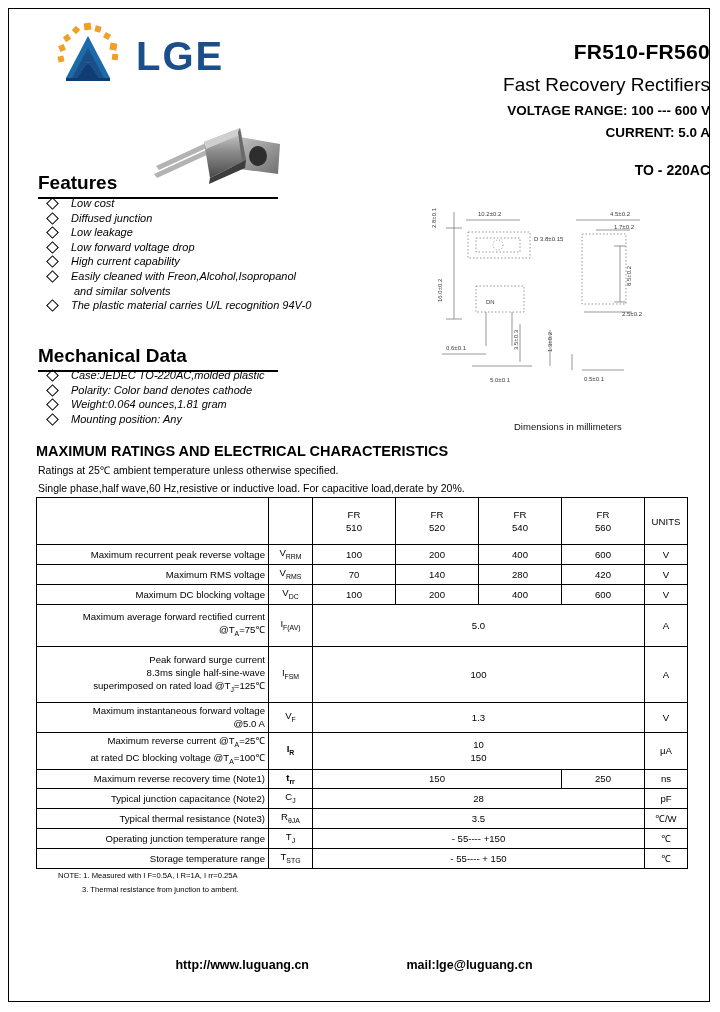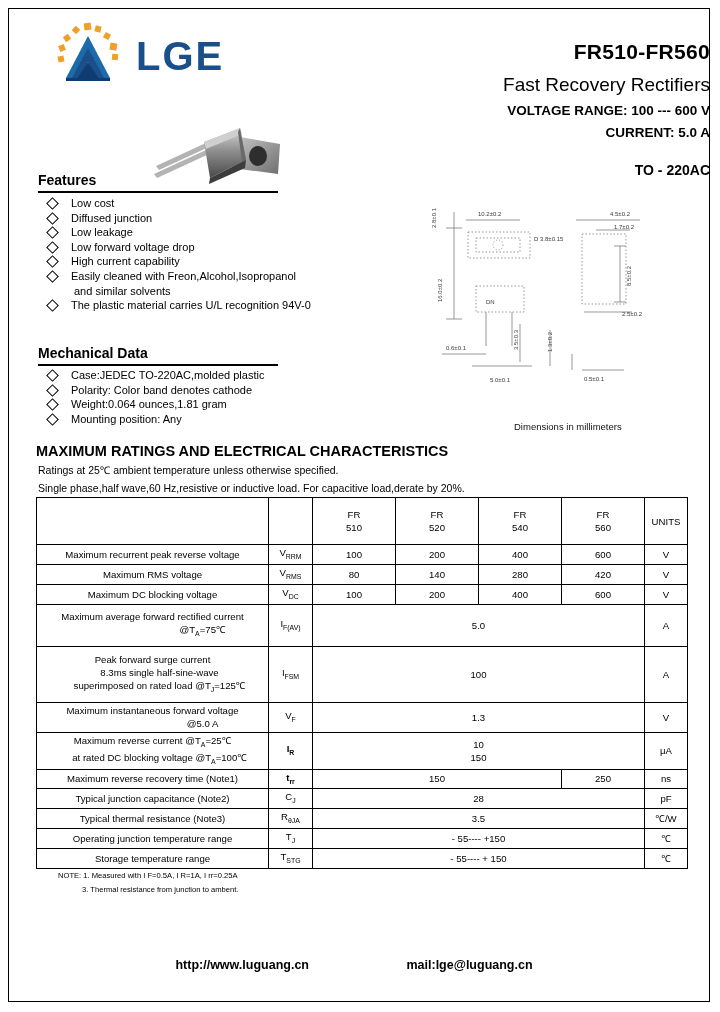--- a/index.html
+++ b/index.html
@@ -86,41 +86,42 @@
   }
   .pkg-line {
     font-size: 14px;
     font-weight: bold;
     margin-top: 22px;
   }
 
   
   .sec-head {
     position: absolute;
-    font-size: 14px;
+    font-size: 19px;
     font-weight: bold;
     padding-bottom: 2px;
   }
   .sec-head .rule {
     position: absolute;
     left: 0;
     bottom: -3px;
     height: 2px;
     background: #000;
   }
   #features-head { left: 38px; top: 172px; }
   #features-head .rule { width: 240px; }
   #mech-head { left: 38px; top: 345px; }
   #mech-head .rule { width: 240px; }
 
   .bullet-list {
     position: absolute;
     margin: 0;
     padding: 0;
     list-style: none;
+    font-style: italic;
   }
   .bullet-list li {
     position: relative;
     font-size: 11px;
     line-height: 14.6px;
     padding-left: 33px;
     white-space: nowrap;
   }
   .bullet-list li .dia {
     position: absolute;
@@ -177,21 +178,21 @@
     border-collapse: collapse;
     table-layout: fixed;
   }
   table.spec td {
     border: 1px solid #000;
     font-size: 9.6px;
     padding: 1px 3px;
     vertical-align: middle;
     line-height: 13px;
   }
-  td.param { text-align: center; }
+  td.param { text-align: right; }
   td.sym   { text-align: center; font-size: 11px; }
   td.val   { text-align: center; font-size: 11px; }
   td.unit  { text-align: center; font-size: 11px; }
   .hdr td {
     text-align: center;
     font-size: 11.5px;
     line-height: 15px;
     height: 44px;
   }
   sub { font-size: 0.72em; }
@@ -423,21 +424,21 @@
         <td class="val">100</td>
         <td class="val">200</td>
         <td class="val">400</td>
         <td class="val">600</td>
         <td class="unit">V</td>
       </tr>
 
       <tr>
         <td class="param">Maximum RMS voltage</td>
         <td class="sym"><span>V</span><sub>RMS</sub></td>
-        <td class="val">80</td>
+        <td class="val">70</td>
         <td class="val">140</td>
         <td class="val">280</td>
         <td class="val">420</td>
         <td class="unit">V</td>
       </tr>
 
       <tr class="thick-bottom">
         <td class="param">Maximum DC blocking voltage</td>
         <td class="sym"><span>V</span><sub>DC</sub></td>
         <td class="val">100</td>

